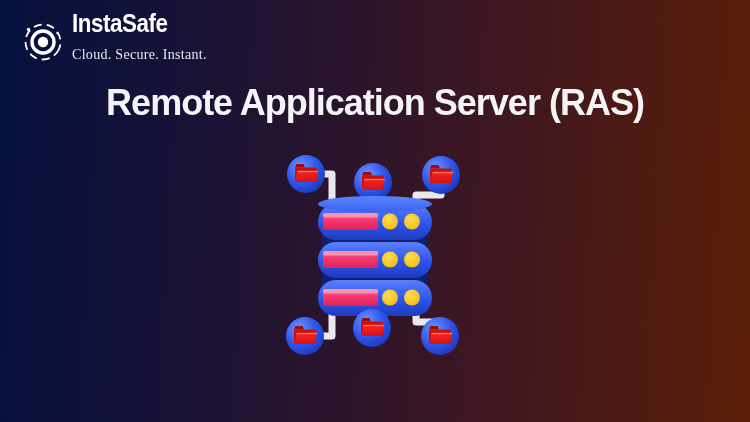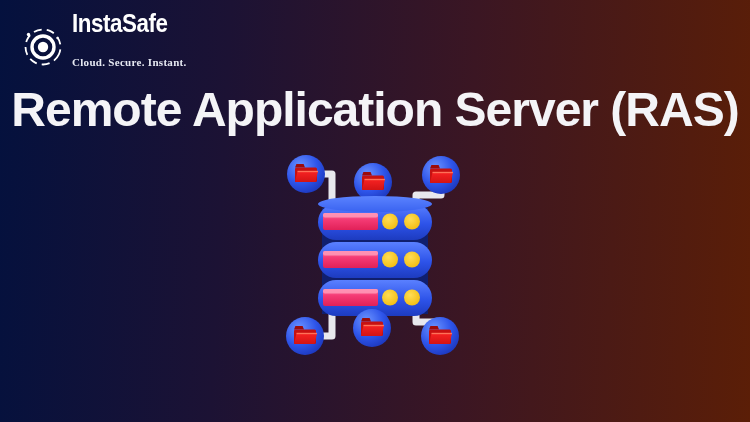--- a/index.html
+++ b/index.html
@@ -15,27 +15,27 @@
   
   .logo{position:absolute;top:10px;left:22px;display:flex;align-items:flex-end;gap:8px;}
   .logo-icon svg{display:block;}
   .logo-textcol{display:flex;flex-direction:column;}
   .brand{
     color:#ffffff;font-weight:700;font-size:26px;line-height:1;
     letter-spacing:-0.5px;transform:scaleX(.86);transform-origin:left center;
     white-space:nowrap;
   }
   .tagline{
-    font-family:"Liberation Serif",serif;font-size:11px;color:#e6e9f2;
-    letter-spacing:.3px;margin-top:20px;white-space:nowrap;font-weight:bold;
+    font-family:"Liberation Serif",serif;font-size:14px;color:#e6e9f2;
+    letter-spacing:.3px;margin-top:11px;white-space:nowrap;
   }
   
   .title{
     position:absolute;top:82px;left:0;right:0;text-align:center;
-    font-size:48px;font-weight:700;color:#f4f4f7;letter-spacing:-1px;
+    font-size:36px;font-weight:700;color:#f4f4f7;letter-spacing:-1px;
     white-space:nowrap;
   }
   
   .illustration{position:absolute;left:275px;top:146px;width:200px;height:218px;}
   .illustration svg{display:block;}
 </style>
 </head>
 <body>
 
 <div class="banner">

